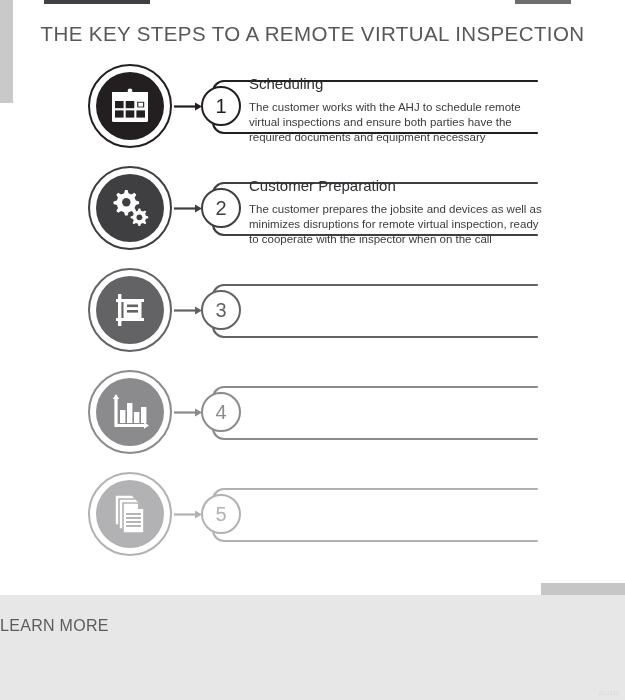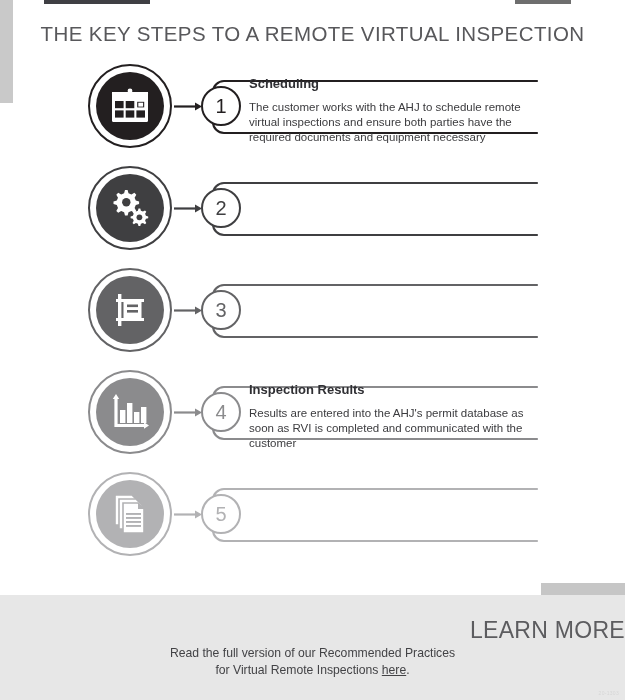--- a/index.html
+++ b/index.html
@@ -103,44 +103,44 @@
     color: currentColor;
   }
 
   
   .step-text {
     position: absolute; left: 249px; top: 14px;
     width: 296px;
     color: #3b3b3e;
   }
   .step-title {
-    font-size: 13px;
-    font-weight: bold;
+    font-size: 15px;
+    font-weight: normal;
     color: #2f2f33;
     line-height: 16px;
     margin-bottom: 1px;
   }
   .step-desc {
     font-size: 11.5px;
     line-height: 14.8px;
     color: #3b3b3e;
     margin-top: 8px;
   }
 
   
   .footer {
     position: absolute; left: 0; top: 595px;
     width: 625px; height: 105px;
     background: #e7e7e7;
   }
   .footer-title {
     position: absolute; left: 0; top: 22px;
     width: 625px;
-    text-align: right;
-    font-size: 23px;
+    text-align: left;
+    font-size: 16px;
     letter-spacing: 0.3px;
     color: #5c5c5f;
   }
   .footer-body {
     position: absolute; left: 0; top: 50px;
     width: 625px;
     text-align: center;
     font-size: 12.2px;
     line-height: 17px;
     color: #434346;
@@ -229,20 +229,24 @@
           <polygon points="21,0.6 28,4.5 21,8.4" fill="currentColor"></polygon>
         </svg>
       </div>
       <div class="bracket">
         <svg width="340" height="86" viewBox="0 0 340 86">
           <path d="M 8,28 A 11,11 0 0 1 19,17 L 332,17" fill="none" stroke="currentColor" stroke-width="2.2" stroke-linecap="round"></path>
           <path d="M 8,58 A 11,11 0 0 0 19,69 L 332,69" fill="none" stroke="currentColor" stroke-width="2.2" stroke-linecap="round"></path>
         </svg>
       </div>
       <div class="num-circle">2</div>
+      <div class="step-text">
+        <div class="step-title">Customer Preparation</div>
+        <div class="step-desc">The customer prepares the jobsite and devices as well as minimizes disruptions for remote virtual inspection, ready to cooperate with the inspector when on the call</div>
+      </div>
     </div>
 
     <div class="step" style="color:#636365">
       <div class="medallion">
         <div class="disc">
           <svg width="40" height="40" viewBox="0 0 40 40" aria-hidden="true">
             <rect x="8" y="4" width="3.4" height="32" fill="#fff"></rect>
             <rect x="6" y="9" width="28" height="3" fill="#fff"></rect>
             <rect x="6" y="28" width="28" height="3" fill="#fff"></rect>
             <rect x="13.5" y="9" width="18" height="22" fill="#fff"></rect>
@@ -286,24 +290,20 @@
           <polygon points="21,0.6 28,4.5 21,8.4" fill="currentColor"></polygon>
         </svg>
       </div>
       <div class="bracket">
         <svg width="340" height="86" viewBox="0 0 340 86">
           <path d="M 8,28 A 11,11 0 0 1 19,17 L 332,17" fill="none" stroke="currentColor" stroke-width="2.2" stroke-linecap="round"></path>
           <path d="M 8,58 A 11,11 0 0 0 19,69 L 332,69" fill="none" stroke="currentColor" stroke-width="2.2" stroke-linecap="round"></path>
         </svg>
       </div>
       <div class="num-circle">4</div>
-      <div class="step-text">
-        <div class="step-title">Inspection Results</div>
-        <div class="step-desc">Results are entered into the AHJ's permit database as soon as RVI is completed and communicated with the customer</div>
-      </div>
     </div>
 
     <div class="step" style="color:#b2b2b4">
       <div class="medallion">
         <div class="disc">
           <svg width="42" height="42" viewBox="0 0 42 42" aria-hidden="true">
             <path d="M6 2 h17 l6 6 v24 h-23 z" fill="#fff" stroke="#b2b2b4" stroke-width="1.6"></path>
             <path d="M10 6 h17 l6 6 v24 h-23 z" fill="#fff" stroke="#b2b2b4" stroke-width="1.6"></path>
             <path d="M14 10 h15 l6 6 v24 h-21 z" fill="#fff" stroke="#b2b2b4" stroke-width="1.6"></path>
             <path d="M29 10 v6 h6 z" fill="#b2b2b4"></path>
@@ -330,20 +330,16 @@
       </div>
       <div class="num-circle">5</div>
     </div>
 
   </div>
 
   <div class="edge-bar-footer"></div>
 
   <div class="footer">
     <div class="footer-title">LEARN MORE</div>
-    <div class="footer-body">
-      <span>Read the full version of our Recommended Practices</span><br>
-      <span>for Virtual Remote Inspections </span><a class="footer-link" href="#">here</a><span>.</span>
-    </div>
     <div class="watermark">20-1303</div>
   </div>
 
 </div>
 
 </body></html>

